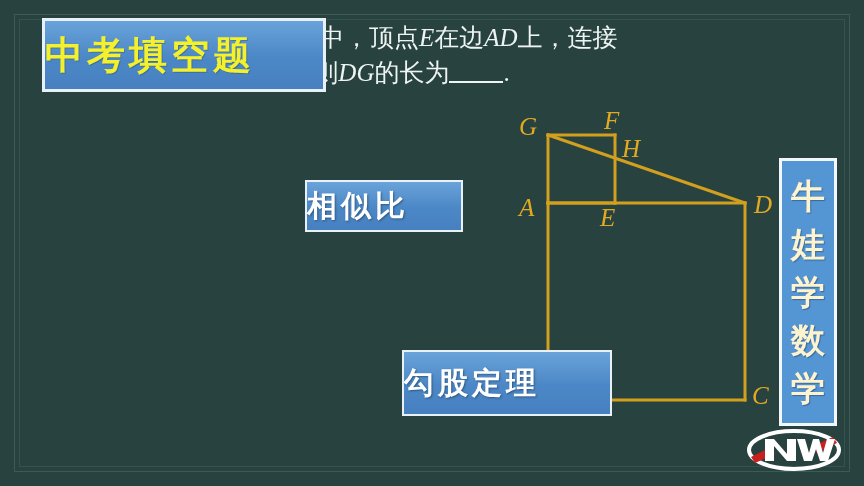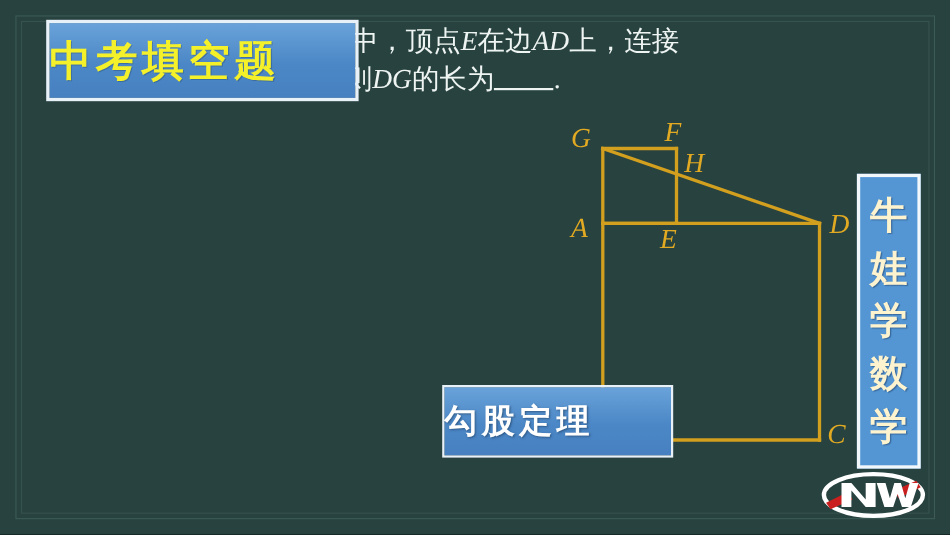--- a/index.html
+++ b/index.html
@@ -181,20 +181,23 @@
       <div class="glabel" style="left: 600px; top: 204px; color: rgb(226, 170, 34);">E</div>
       <div class="glabel" style="left: 754px; top: 191px; color: rgb(226, 170, 34);">D</div>
       <div class="glabel" style="left: 518px; top: 389px; color: rgb(226, 170, 34);">B</div>
       <div class="glabel" style="left: 752px; top: 382px; color: rgb(226, 170, 34);">C</div>
     </div>
 
   <div class="plate" id="title-plate">
     <span class="txt">中考填空题</span>
   </div>
 
+  <div class="plate" id="plate-similar">
+    <span class="txt">相似比</span>
+  </div>
   <div class="plate" id="plate-pyth">
     <span class="txt">勾股定理</span>
   </div>
 
   <div id="channel-banner">
       <span class="ch">牛</span>
       <span class="ch">娃</span>
       <span class="ch">学</span>
       <span class="ch">数</span>
       <span class="ch">学</span>

